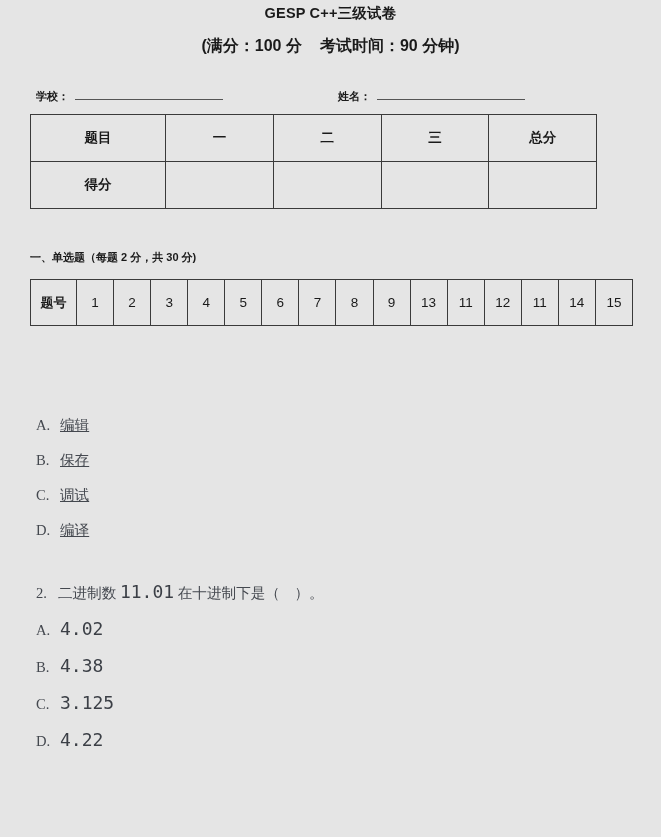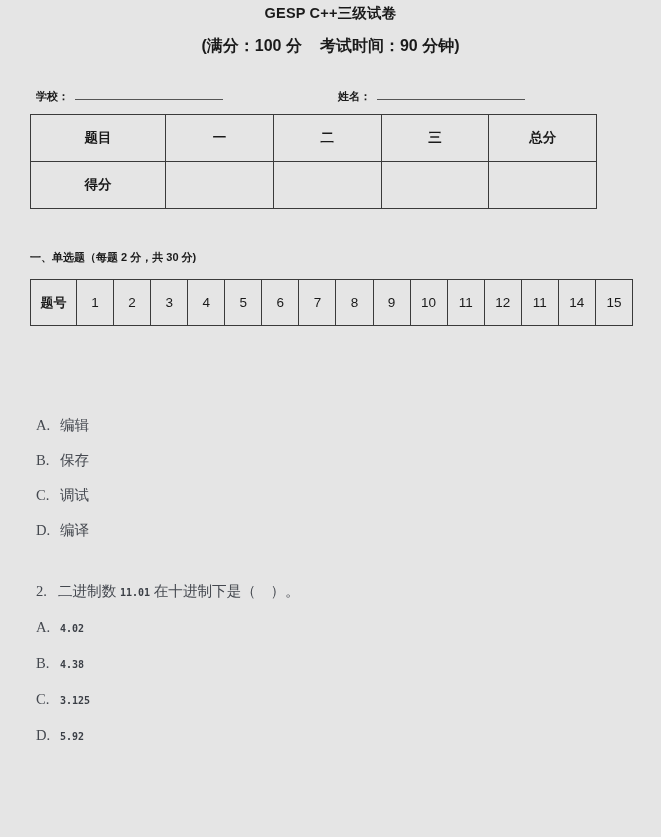--- a/index.html
+++ b/index.html
@@ -176,25 +176,26 @@
     color: #44484f;
     line-height: 35px;
   }
   .opt .opt-key {
     width: 24px;
     flex: none;
     font-family: "Liberation Serif", serif;
   }
   .opt .opt-text {
     font-family: "Liberation Serif", serif;
+    text-decoration: underline;
   }
   .mono {
     font-family: "DejaVu Sans Mono", "Liberation Mono", monospace;
-    font-weight: bold;
-    font-size: 10px;
+    font-weight: normal;
+    font-size: 18px;
     color: #3b3f46;
     letter-spacing: 0px;
   }
   .q2-gap { margin-top: 26px; }
 </style>
 </head>
 <body>
 
 <div class="page">
 
@@ -242,21 +243,21 @@
         <td class="lbl">题号</td>
         <td class="num">1</td>
         <td class="num">2</td>
         <td class="num">3</td>
         <td class="num">4</td>
         <td class="num">5</td>
         <td class="num">6</td>
         <td class="num">7</td>
         <td class="num">8</td>
         <td class="num">9</td>
-        <td class="num">10</td>
+        <td class="num">13</td>
         <td class="num">11</td>
         <td class="num">12</td>
         <td class="num">11</td>
         <td class="num">14</td>
         <td class="num">15</td>
       </tr>
     </tbody>
   </table>
 
   <div class="questions">
@@ -293,19 +294,19 @@
       <div class="opt">
         <span class="opt-key">B.</span>
         <span class="mono">4.38</span>
       </div>
       <div class="opt">
         <span class="opt-key">C.</span>
         <span class="mono">3.125</span>
       </div>
       <div class="opt">
         <span class="opt-key">D.</span>
-        <span class="mono">5.92</span>
+        <span class="mono">4.22</span>
       </div>
     </div>
 
   </div>
 
 </div>
 
 </body></html>

